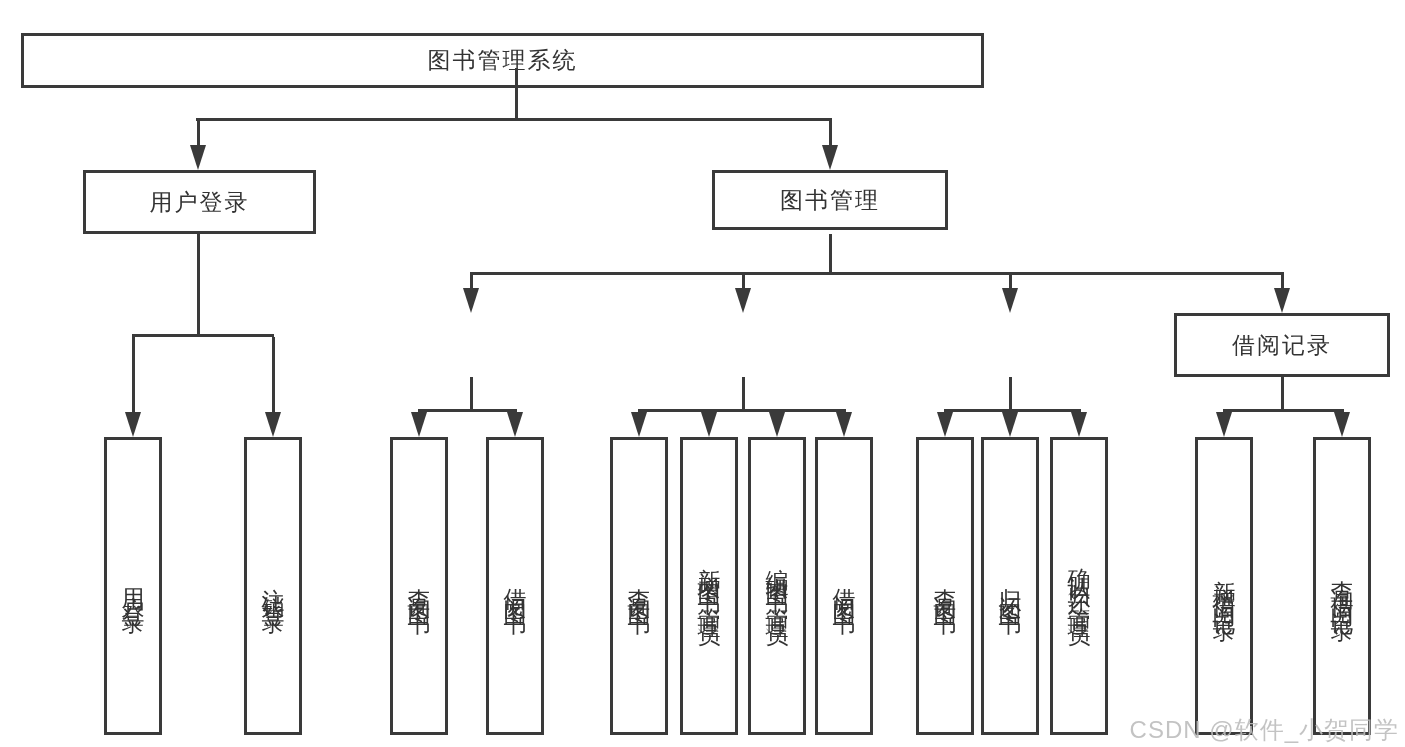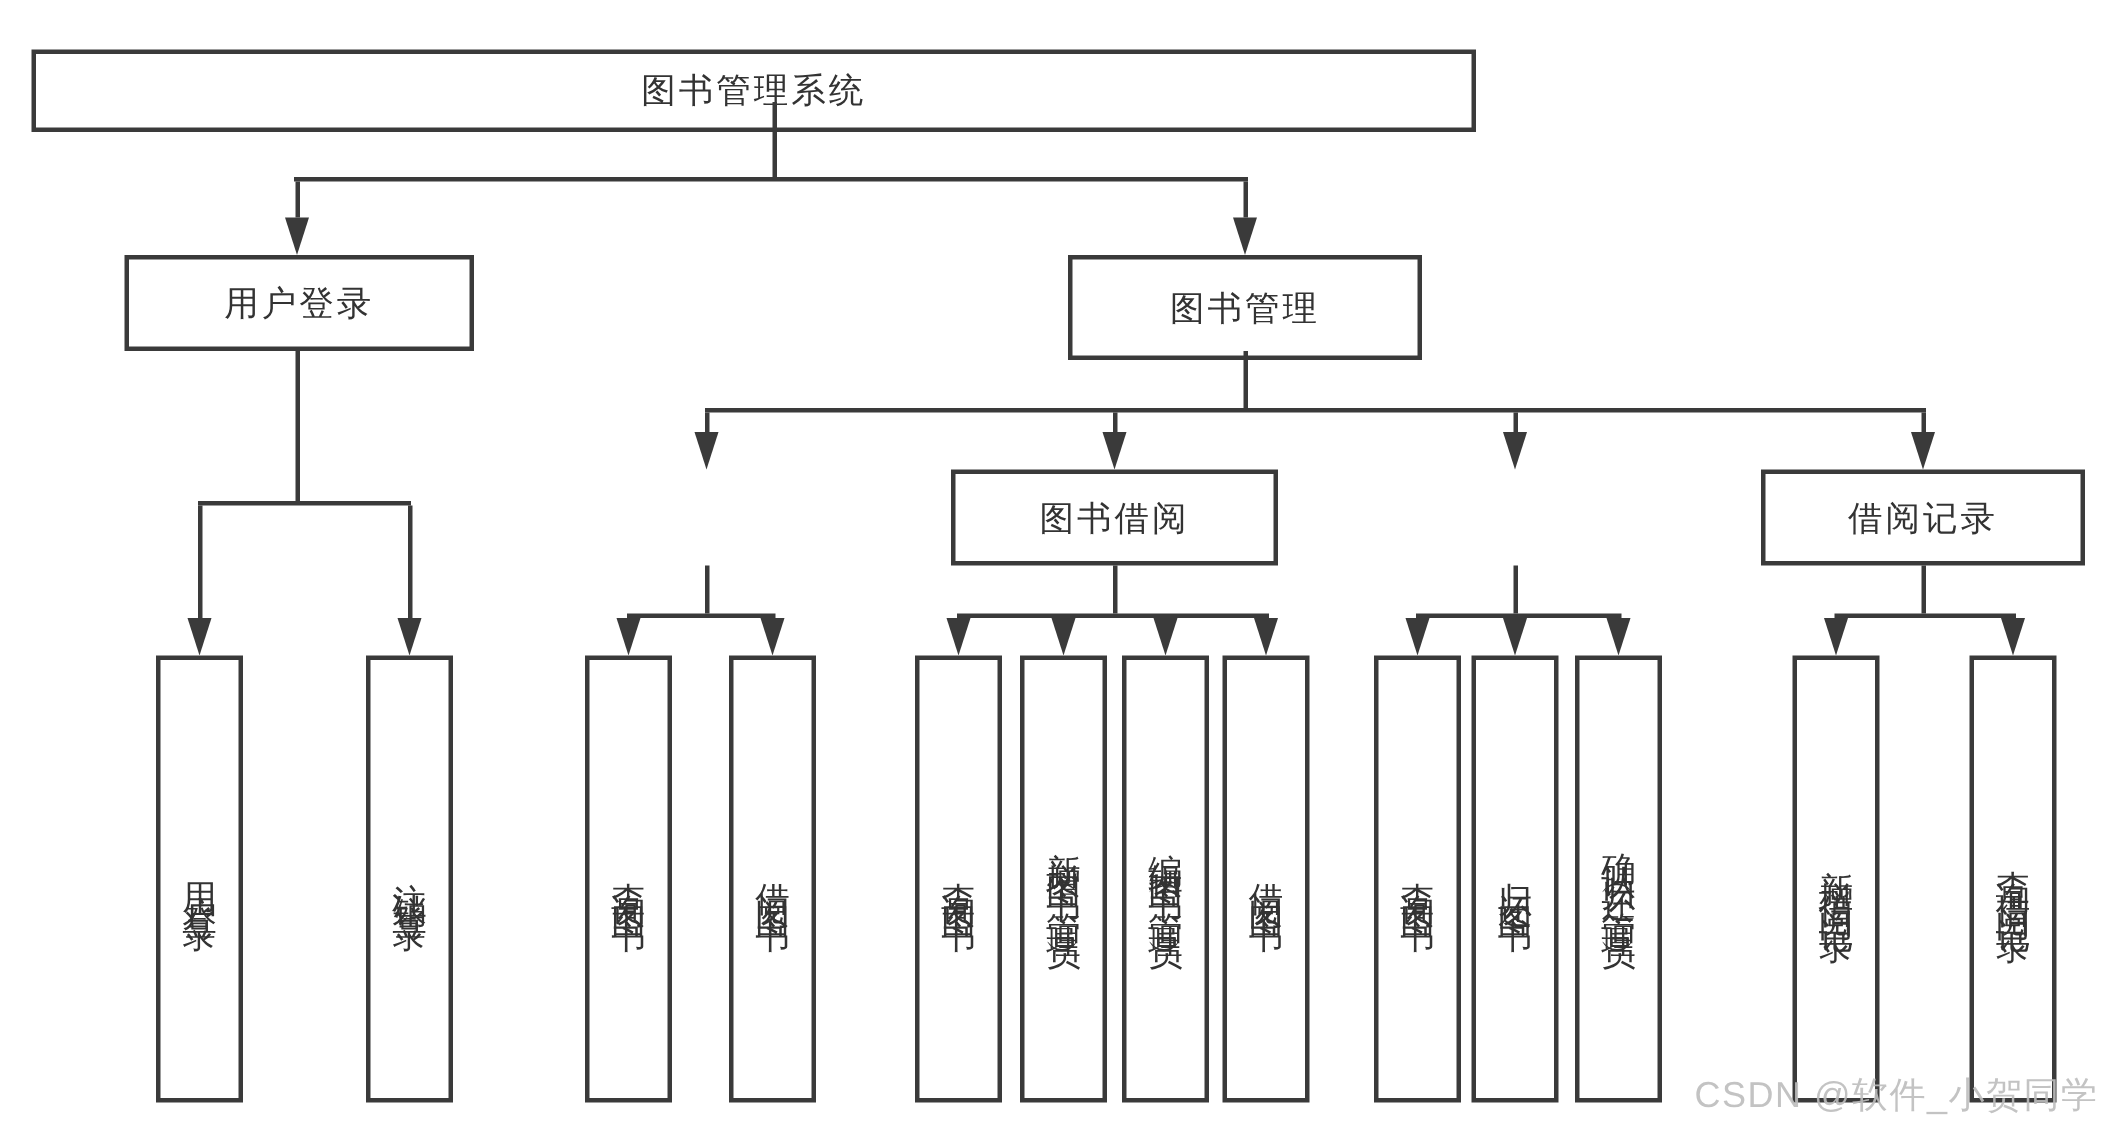--- a/index.html
+++ b/index.html
@@ -84,21 +84,21 @@
   <div class="vline" style="left:515px; top:68px; height:50px;"></div>
   <div class="hline" style="left:196px; top:118px; width:636px;"></div>
   <div class="vline" style="left:197px; top:121px; height:24px;"></div>
   <div class="arrow" style="left:190px; top:145px;"></div>
   <div class="vline" style="left:829px; top:121px; height:24px;"></div>
   <div class="arrow" style="left:822px; top:145px;"></div>
 
   <div class="box" style="left:83px; top:170px; width:233px; height:64px;">
     <span class="hlabel">用户登录</span>
   </div>
-  <div class="box" style="left:712px; top:170px; width:236px; height:70px;">
+  <div class="box" style="left:712px; top:170px; width:236px; height:60px;">
     <span class="hlabel">图书管理</span>
   </div>
 
   <div class="vline" style="left:197px; top:234px; height:100px;"></div>
   <div class="hline" style="left:132px; top:334px; width:142px;"></div>
   <div class="vline" style="left:132px; top:337px; height:75px;"></div>
   <div class="arrow" style="left:125px; top:412px;"></div>
   <div class="vline" style="left:272px; top:337px; height:75px;"></div>
   <div class="arrow" style="left:265px; top:412px;"></div>
 
@@ -106,23 +106,20 @@
   <div class="hline" style="left:470px; top:272px; width:814px;"></div>
   <div class="vline" style="left:470px; top:275px; height:13px;"></div>
   <div class="arrow" style="left:463px; top:288px;"></div>
   <div class="vline" style="left:742px; top:275px; height:13px;"></div>
   <div class="arrow" style="left:735px; top:288px;"></div>
   <div class="vline" style="left:1009px; top:275px; height:13px;"></div>
   <div class="arrow" style="left:1002px; top:288px;"></div>
   <div class="vline" style="left:1281px; top:275px; height:13px;"></div>
   <div class="arrow" style="left:1274px; top:288px;"></div>
 
-  <div class="box" style="left:634px; top:313px; width:218px; height:64px;">
-    <span class="hlabel">图书借阅</span>
-  </div>
   <div class="box" style="left:1174px; top:313px; width:216px; height:64px;">
     <span class="hlabel">借阅记录</span>
   </div>
 
   <div class="vline" style="left:470px; top:377px; height:32px;"></div>
   <div class="hline" style="left:418px; top:409px; width:99px;"></div>
   <div class="arrow" style="left:411px; top:412px;"></div>
   <div class="arrow" style="left:507px; top:412px;"></div>
 
   <div class="vline" style="left:742px; top:377px; height:32px;"></div>

